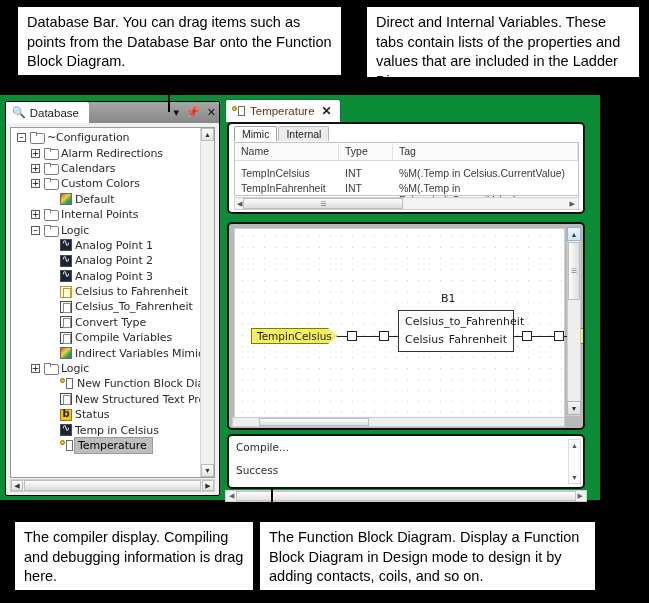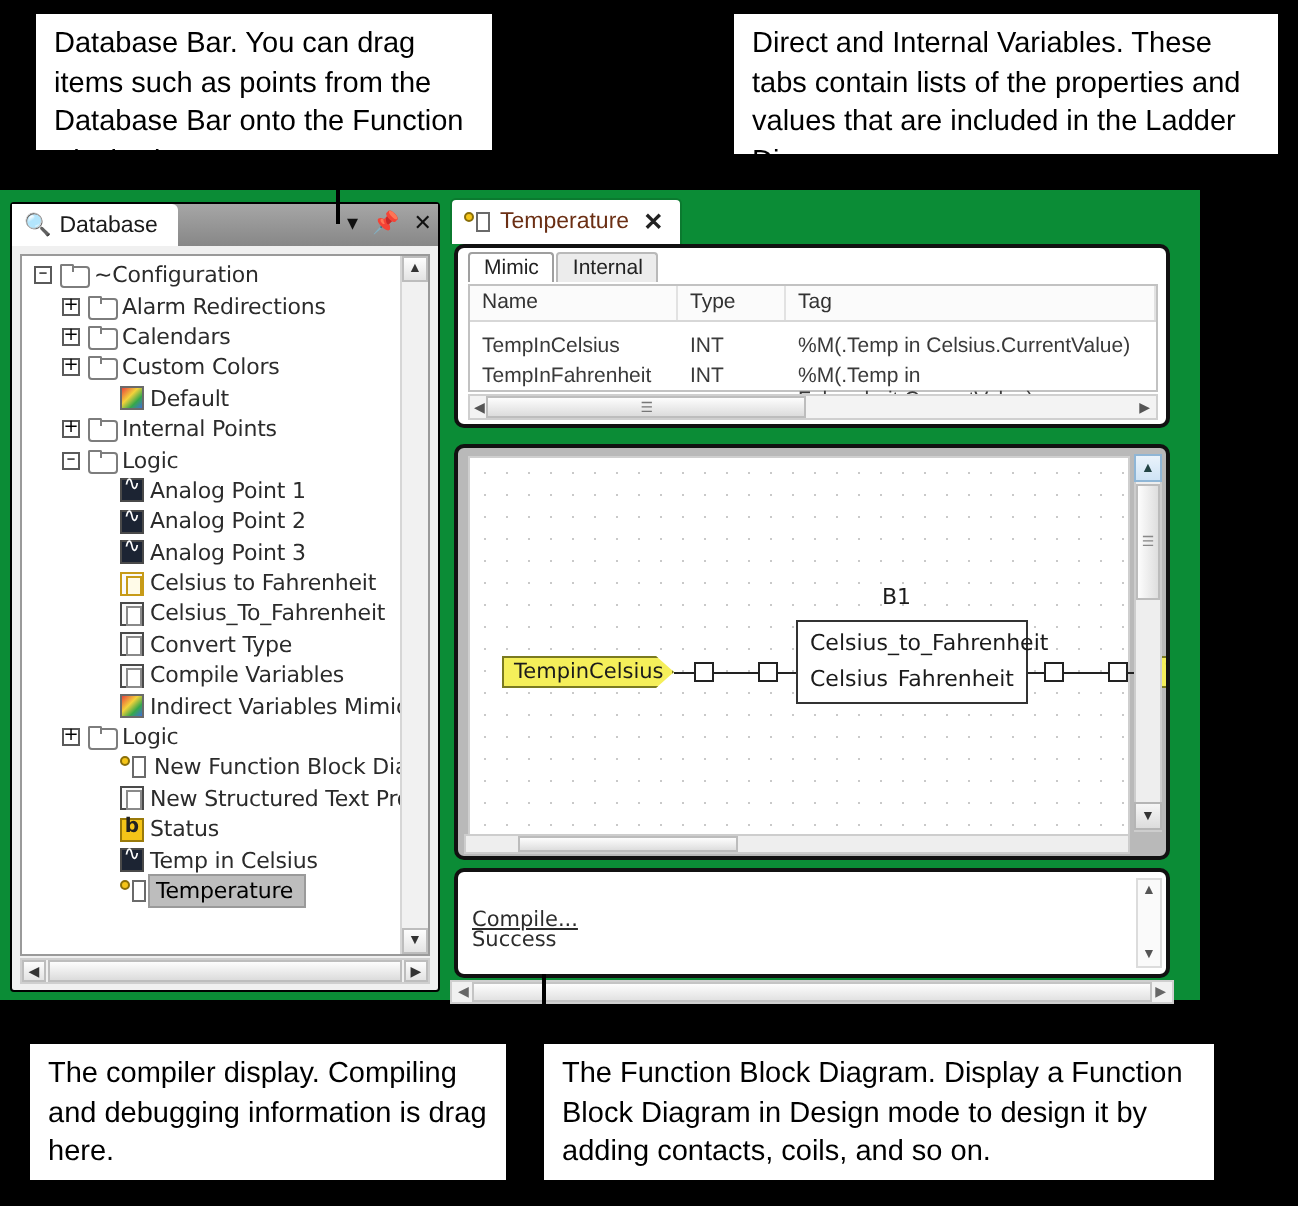--- a/index.html
+++ b/index.html
@@ -434,41 +434,41 @@
       <div class="fbd-vthumb">☰</div>
     </div>
     <div style="position:absolute;right:2px;top:3px;width:14px;height:14px;background:linear-gradient(#eaf3fb,#cfe3f5);border:1px solid #8fb6d6;box-sizing:border-box;display:flex;align-items:center;justify-content:center;font-size:7px;color:#244;">▲</div>
     <div style="position:absolute;right:2px;bottom:13px;width:14px;height:14px;background:linear-gradient(#f6f6f6,#dcdcdc);border:1px solid #b5b5b5;box-sizing:border-box;display:flex;align-items:center;justify-content:center;font-size:7px;color:#333;">▼</div>
     <div class="fbd-hscroll">
       <div class="fbd-hthumb"></div>
     </div>
   </div>
 
   <div class="comppanel">
-    <div class="compline" style="top:18px;text-decoration:underline;">Compile...</div>
+    <div class="compline" style="top:5px;">Compile...</div>
     <div class="compline" style="top:28px;">Success</div>
     <div class="comp-vscroll">
       <div style="position:absolute;left:0;top:0;width:11px;height:11px;display:flex;align-items:center;justify-content:center;font-size:7px;color:#555;">▲</div>
       <div style="position:absolute;left:0;bottom:0;width:11px;height:11px;display:flex;align-items:center;justify-content:center;font-size:7px;color:#555;">▼</div>
     </div>
   </div>
 
   <div class="comp-hscroll">
     <span style="font-size:7px;color:#666;padding-left:3px;">◀</span>
     <div style="flex:1 1 auto;height:10px;margin:0 2px;background:linear-gradient(#fdfdfd,#e2e2e2);border:1px solid #c4c4c4;box-sizing:border-box;"></div>
     <span style="font-size:7px;color:#666;padding-right:3px;">▶</span>
   </div>
 
   <div class="leader" style="left:168px;top:74px;width:2px;height:38px;"></div>
   <div class="leader" style="left:242px;top:521px;width:26px;height:2px;"></div>
   <div class="leader" style="left:271px;top:487px;width:2px;height:36px;"></div>
   <div class="leader" style="left:569px;top:521px;width:34px;height:2px;"></div>
   <div class="leader" style="left:601px;top:405px;width:2px;height:118px;"></div>
 
-  <div class="callout" style="left:18px;top:7px;width:228px;height:68px;">Database Bar. You can drag items such as points from the Database Bar onto the Function Block  Diagram.</div>
+  <div class="callout" style="left:18px;top:7px;width:323px;height:68px;">Database Bar. You can drag items such as points from the Database Bar onto the Function Block  Diagram.</div>
 
   <div class="callout" style="left:367px;top:7px;width:272px;height:70px;">Direct and Internal Variables. These tabs contain lists of the properties and values that are included in the Ladder Diagram.</div>
 
   <div class="callout" style="left:15px;top:522px;width:238px;height:68px;">The compiler display. Compiling and debugging information is drag here.</div>
 
-  <div class="callout" style="left:272px;top:522px;width:335px;height:68px;">The Function Block Diagram. Display a Function Block Diagram in Design mode to design it by adding contacts, coils, and so on.</div>
+  <div class="callout" style="left:260px;top:522px;width:335px;height:68px;">The Function Block Diagram. Display a Function Block Diagram in Design mode to design it by adding contacts, coils, and so on.</div>
 
 </div>
 
 </body></html>

